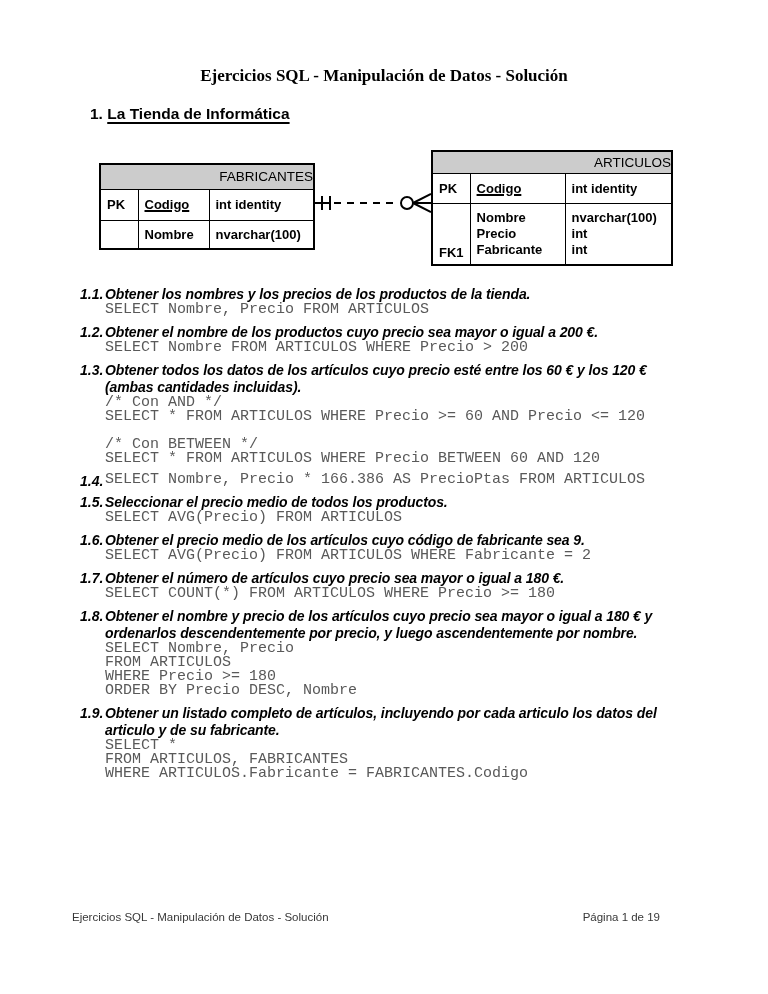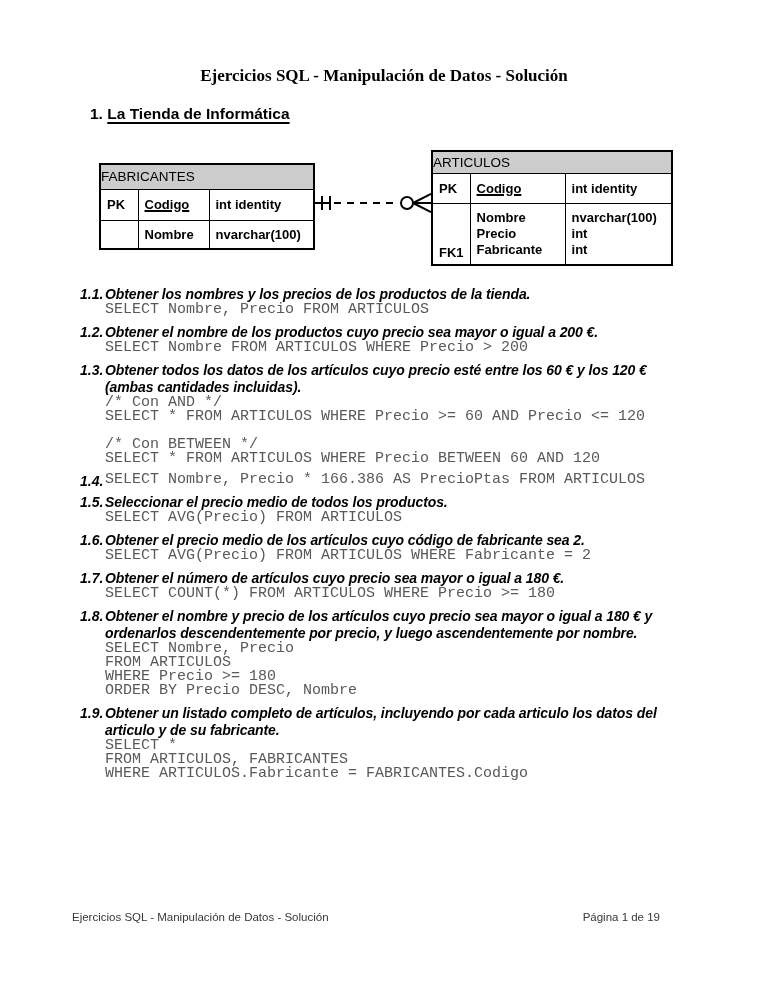--- a/index.html
+++ b/index.html
@@ -37,21 +37,21 @@
     position: absolute;
     border-collapse: collapse;
     background: #fff;
     border: 2px solid #000;
     font-size: 13px;
   }
   table.er th {
     background: #cccccc;
     font-weight: normal; font-size: 13.5px;
     border: 1.5px solid #000;
-    text-align: left;
+    text-align: right;
   }
   table.er td {
     border: 1.5px solid #000;
     font-weight: bold;
     vertical-align: middle;
     padding: 2px 6px;
     margin-left: 36px;
   }
   table.er td.key { text-align: left; padding-left: 6px; width: 38px; }
   table.er td.bottom { vertical-align: bottom; padding-bottom: 4px; }
@@ -194,21 +194,21 @@
     <span class="ex-num">1.4.</span>
     <div class="ex-code">SELECT Nombre, Precio * 166.386 AS PrecioPtas FROM ARTICULOS</div>
   </div>
   <div class="ex">
     <span class="ex-num">1.5.</span>
     <div class="ex-head">Seleccionar el precio medio de todos los productos.</div>
     <div class="ex-code">SELECT AVG(Precio) FROM ARTICULOS</div>
   </div>
   <div class="ex">
     <span class="ex-num">1.6.</span>
-    <div class="ex-head">Obtener el precio medio de los artículos cuyo código de fabricante sea 2.</div>
+    <div class="ex-head">Obtener el precio medio de los artículos cuyo código de fabricante sea 9.</div>
     <div class="ex-code">SELECT AVG(Precio) FROM ARTICULOS WHERE Fabricante = 2</div>
   </div>
   <div class="ex">
     <span class="ex-num">1.7.</span>
     <div class="ex-head">Obtener el número de artículos cuyo precio sea mayor o igual a 180 €.</div>
     <div class="ex-code">SELECT COUNT(*) FROM ARTICULOS WHERE Precio &gt;= 180</div>
   </div>
   <div class="ex">
     <span class="ex-num">1.8.</span>
     <div class="ex-head">Obtener el nombre y precio de los artículos cuyo precio sea mayor o igual a 180 € y ordenarlos descendentemente por precio, y luego ascendentemente por nombre.</div>

